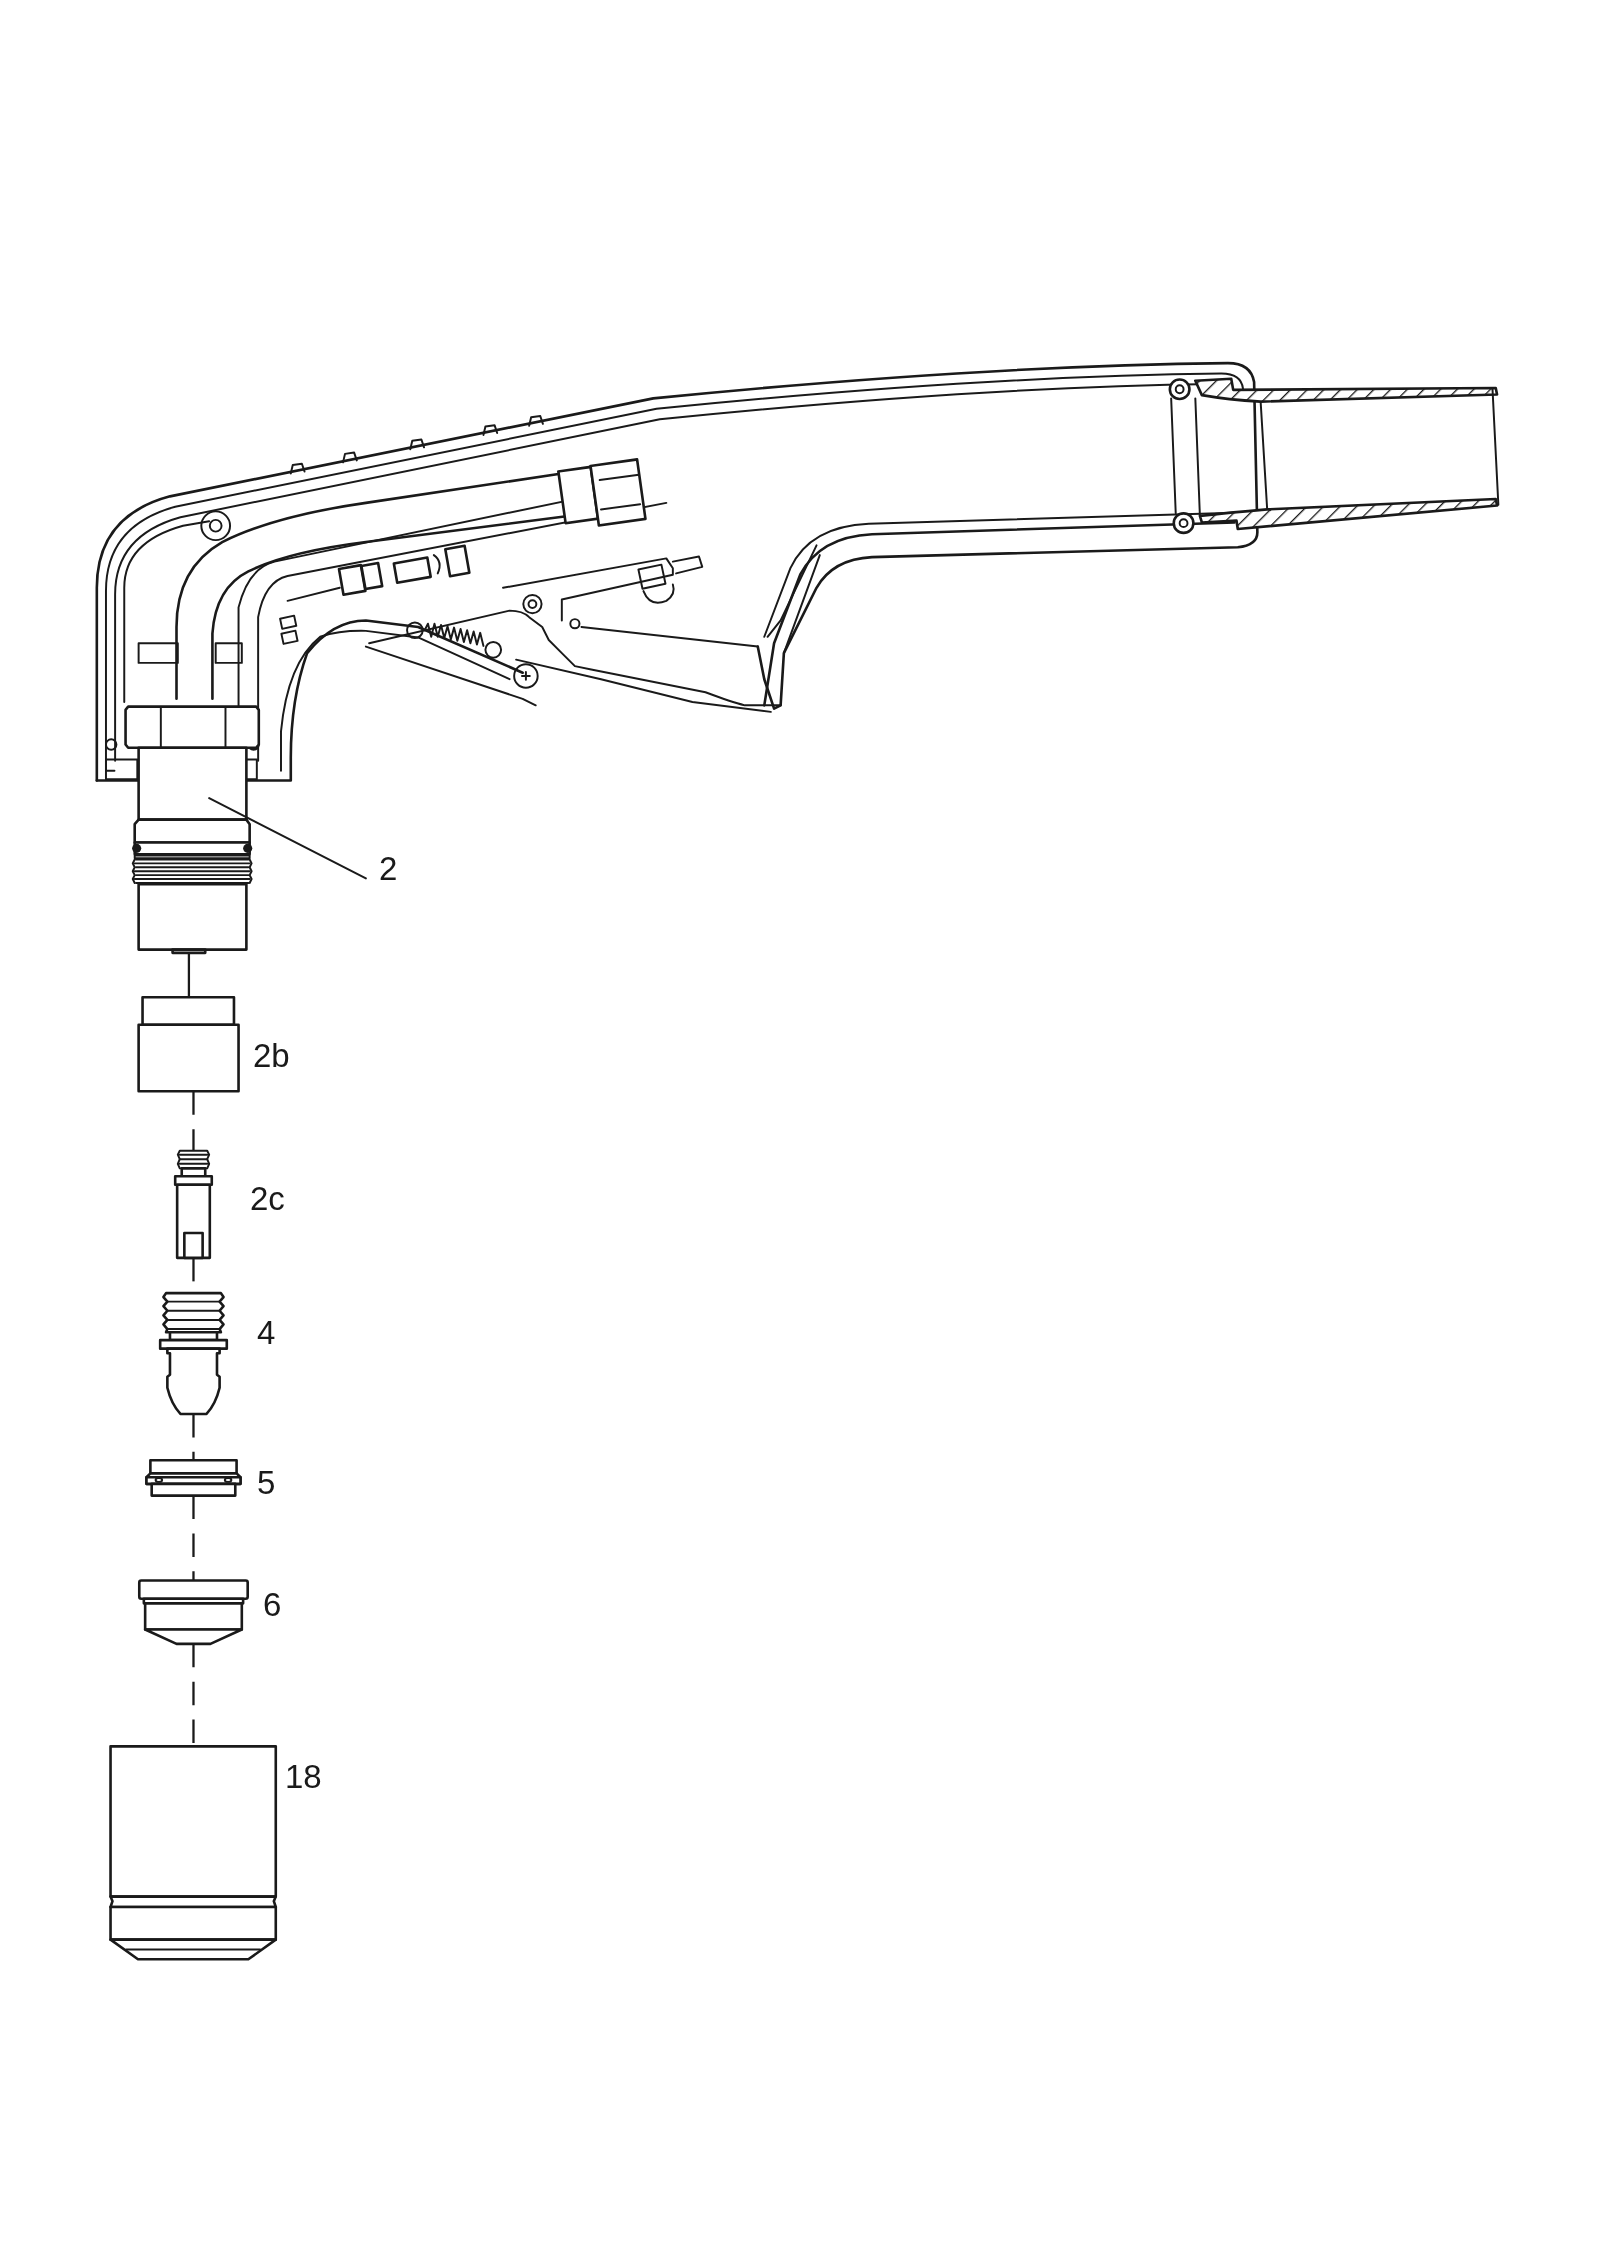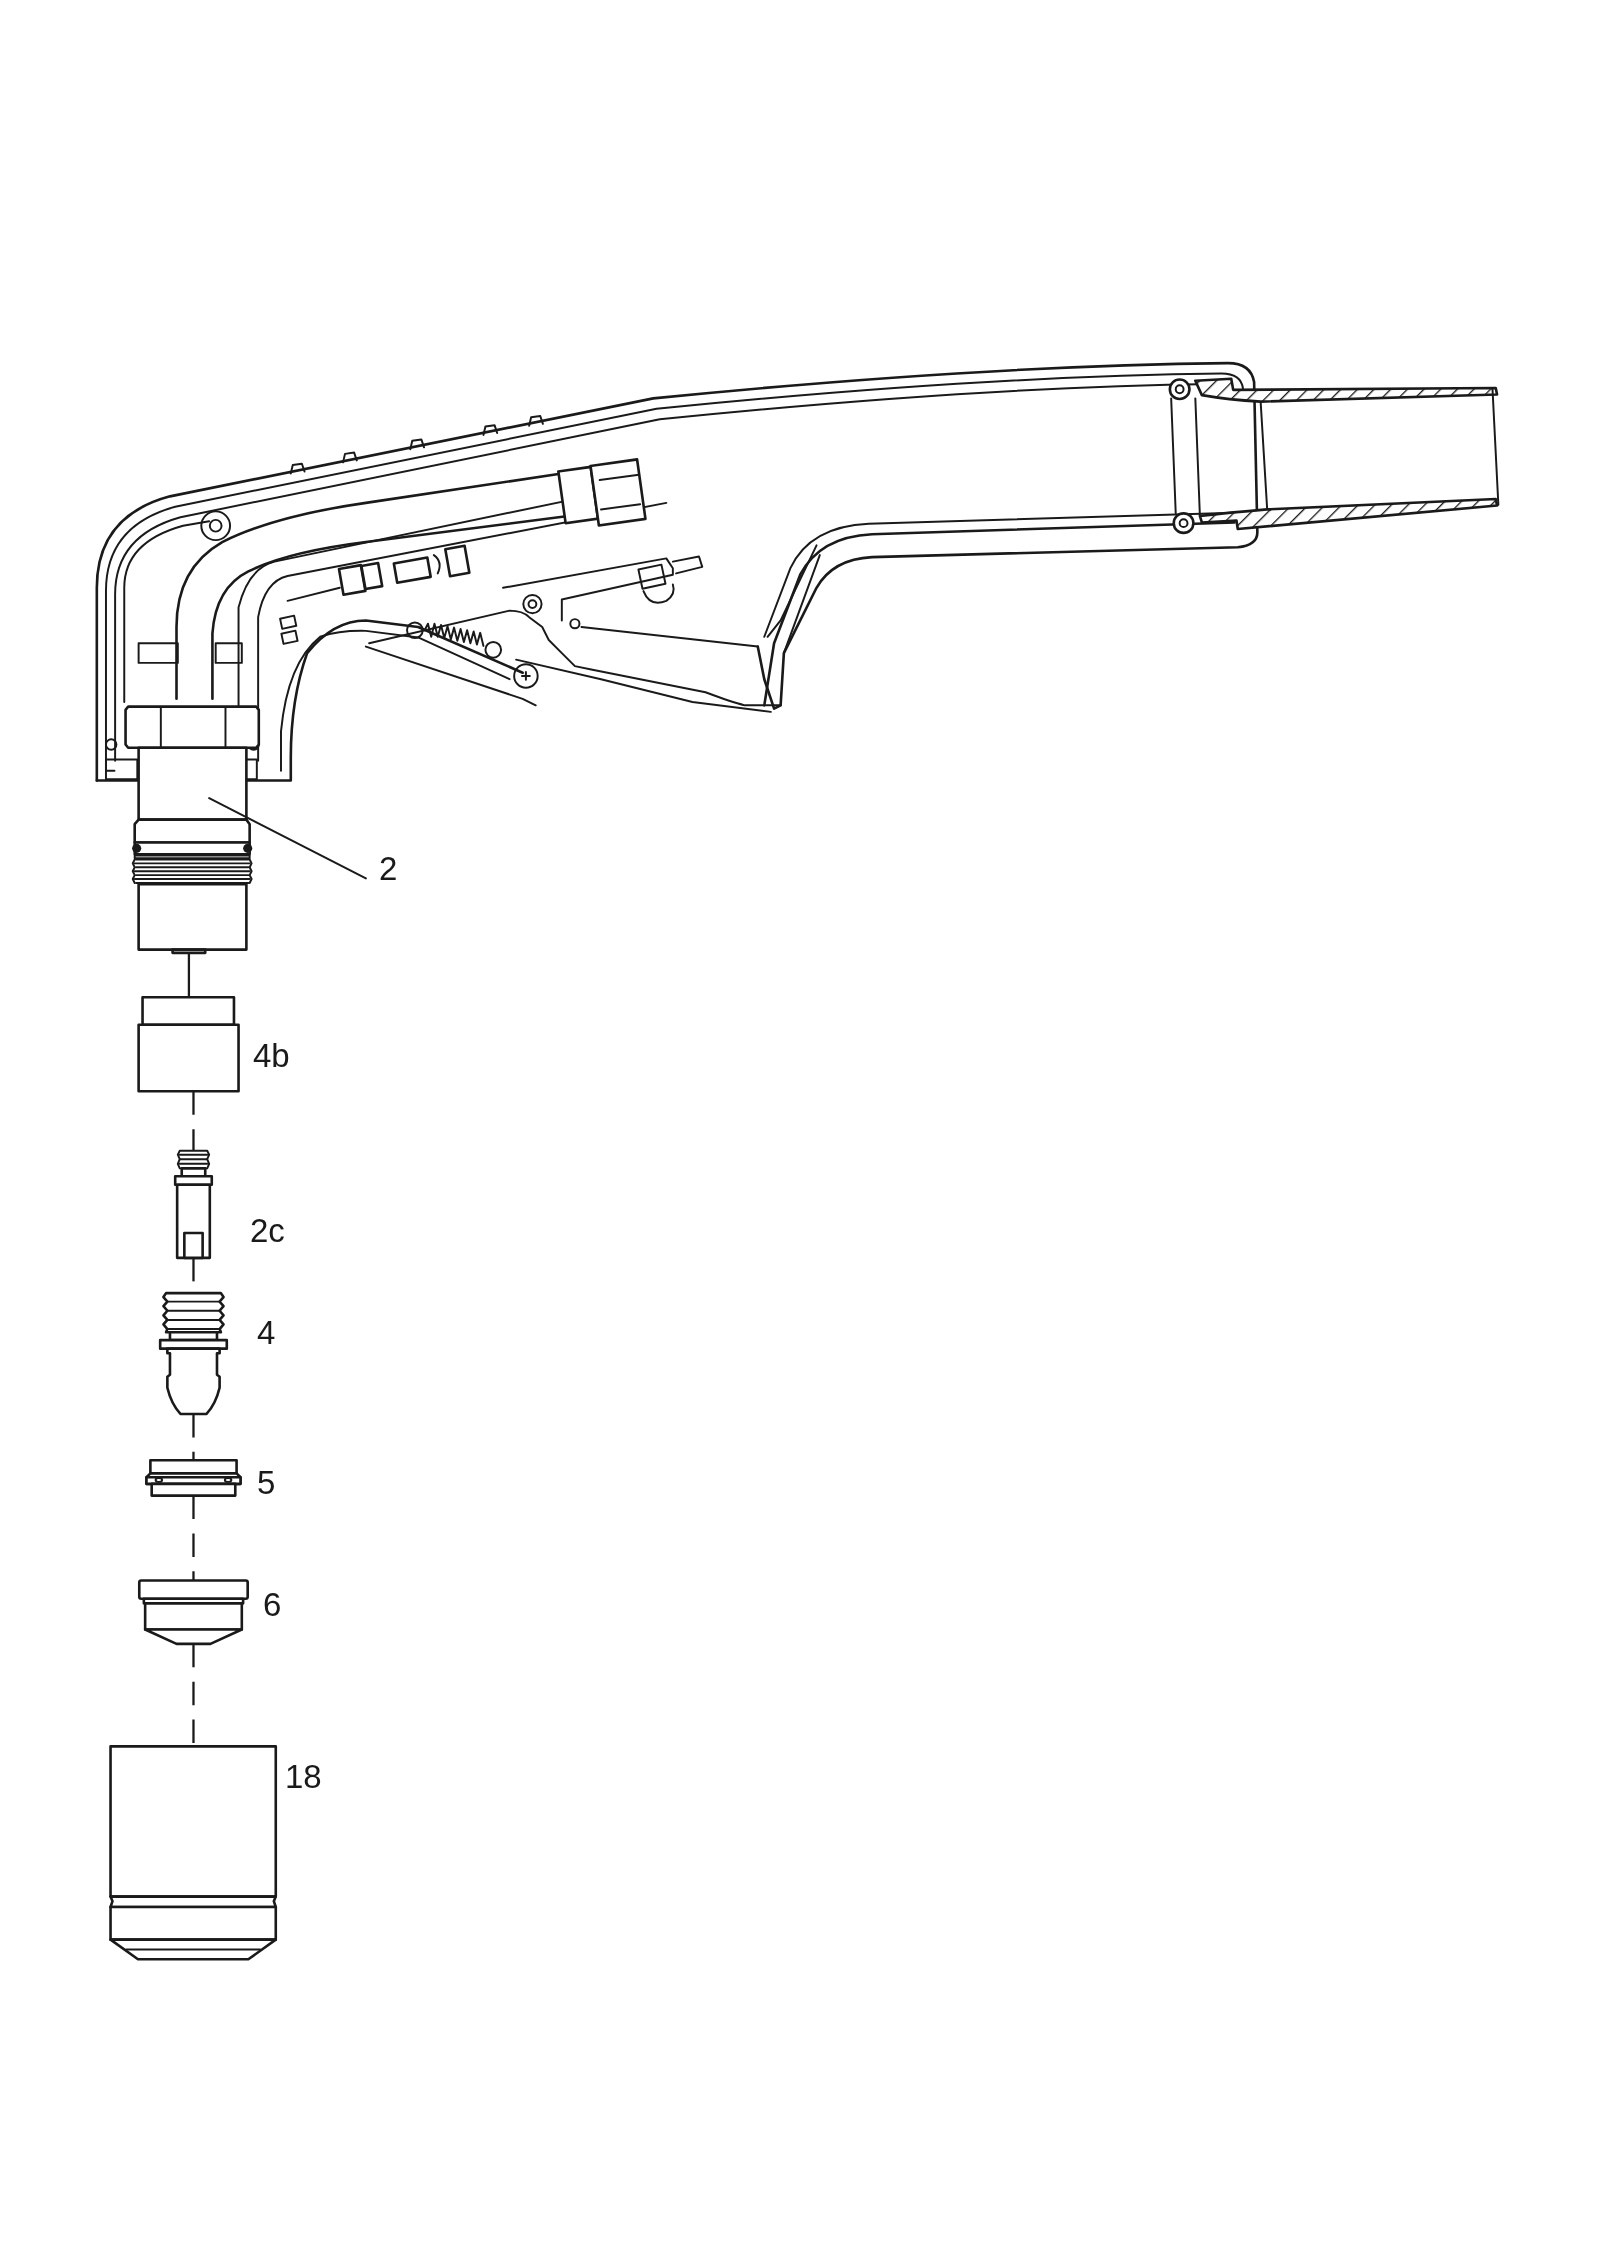--- a/index.html
+++ b/index.html
@@ -280,19 +280,19 @@
     <rect class="fill-w" x="169" y="2674" width="253" height="230"></rect>
     <path class="fill-w" d="M 169 2904 L 422 2904 L 419 2911 L 422 2920 L 169 2920 L 172 2911 Z"></path>
     <rect class="fill-w" x="169" y="2920" width="253" height="50"></rect>
     <path class="fill-w" d="M 169 2970 L 422 2970 L 380 3000 L 211 3000 Z"></path>
     <line class="ln-thin" x1="193" y1="2985" x2="398" y2="2985"></line>
   </g>
 </svg>
 </div>
 
 <div class="callout" style="left:379px; top:852px;">2</div>
-<div class="callout" style="left:253px; top:1039px;">4b</div>
-<div class="callout" style="left:250px; top:1214px;">2c</div>
+<div class="callout" style="left:253px; top:1039px;">2b</div>
+<div class="callout" style="left:250px; top:1182px;">2c</div>
 <div class="callout" style="left:257px; top:1316px;">4</div>
 <div class="callout" style="left:257px; top:1466px;">5</div>
 <div class="callout" style="left:263px; top:1588px;">6</div>
 <div class="callout" style="left:285px; top:1760px;">18</div>
 
 
 </body></html>

